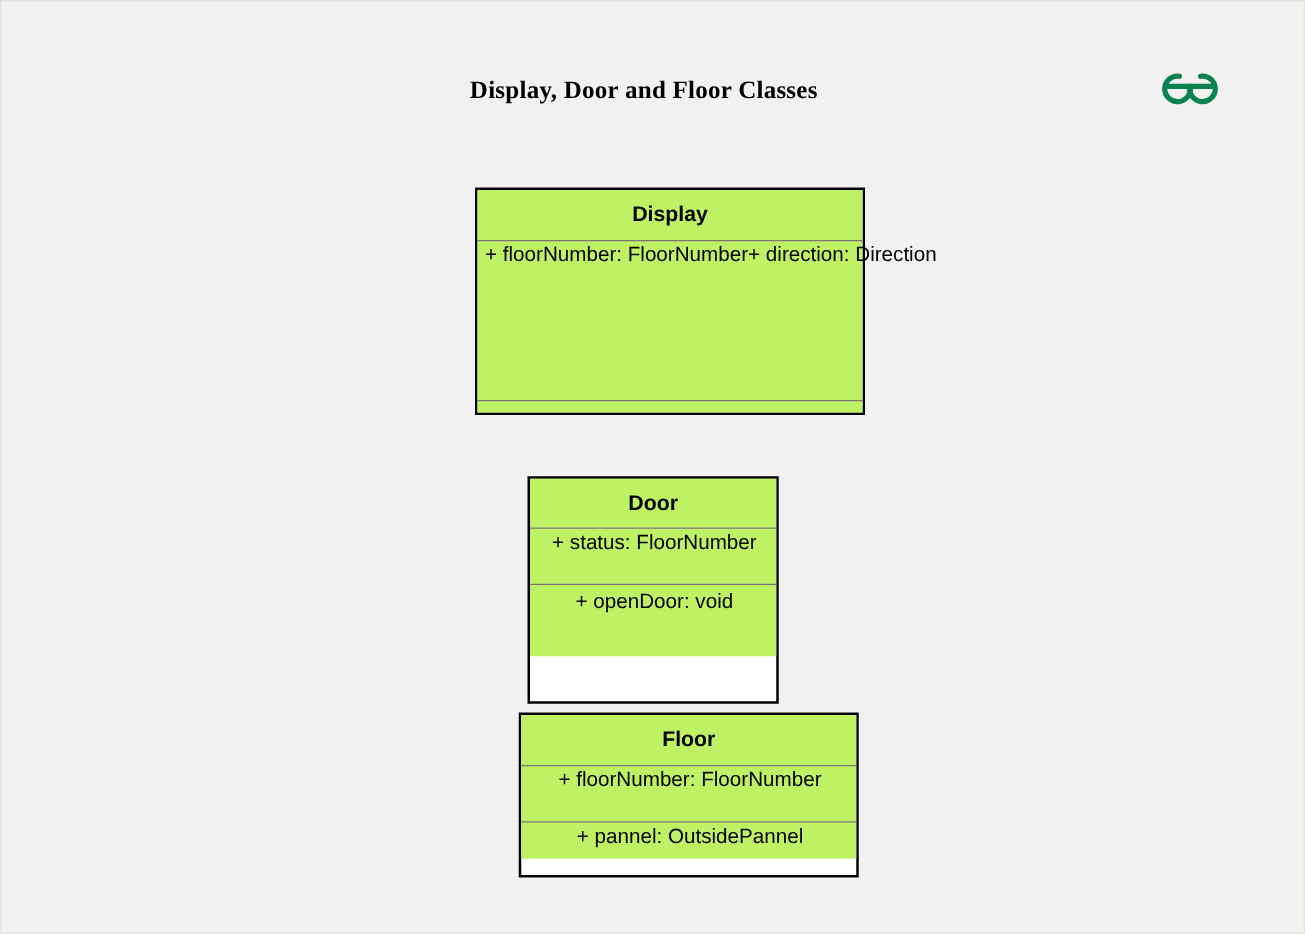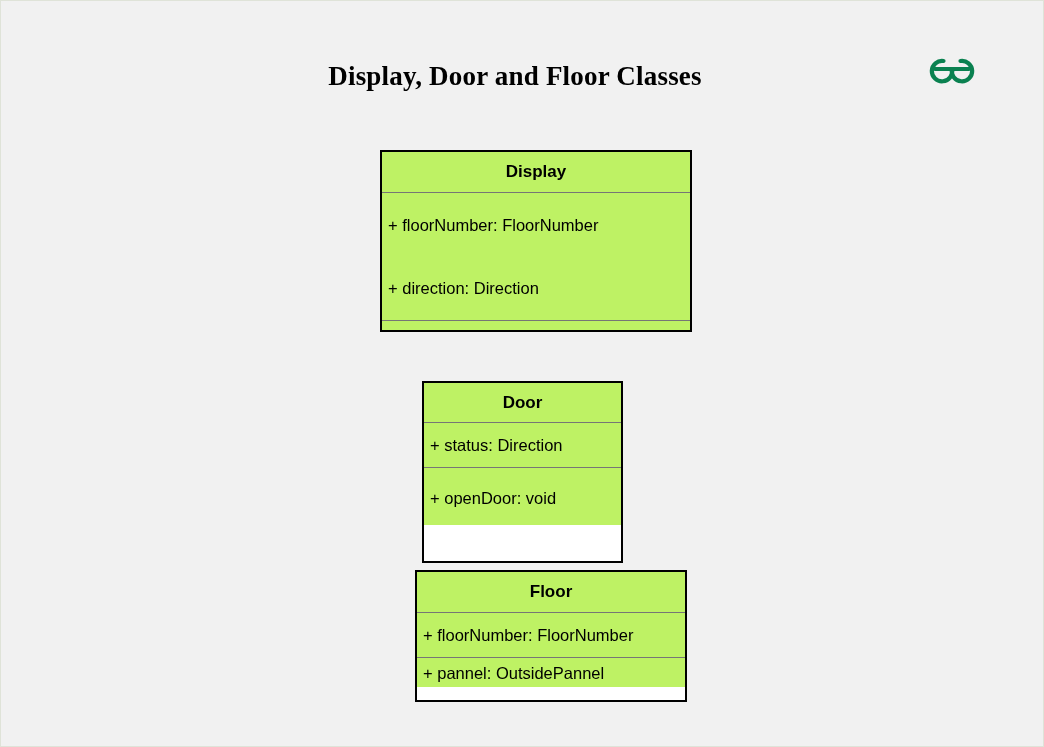--- a/index.html
+++ b/index.html
@@ -26,21 +26,21 @@
 
   
   .page-title {
     position: absolute;
     left: 0;
     top: 60px;
     width: 1028px;
     text-align: center;
     font-family: "Liberation Serif", serif;
     font-weight: bold;
-    font-size: 27px;
+    font-size: 20px;
     letter-spacing: 0.2px;
     color: #000000;
     white-space: nowrap;
   }
 
   
   .logo {
     position: absolute;
     left: 920px;
     top: 50px;
@@ -67,21 +67,20 @@
     display: flex;
     align-items: center;
     justify-content: center;
     font-size: 17px;
     font-weight: bold;
     color: #000000;
   }
   .uml-attrs {
     padding: 0 4px 0 6px;
     display: flex;
-    flex-direction: column;
     justify-content: center;
   }
   .uml-row {
     font-size: 16.5px;
     color: #000000;
     line-height: 22px;
     white-space: nowrap;
   }
   .spaced .uml-row { margin: 0; }
   .spaced { justify-content: space-around; }
@@ -128,21 +127,21 @@
       <div class="uml-row">+ direction: Direction</div>
     </div>
     <div class="uml-compartment uml-attrs" id="display-methods">
       <div class="empty-compartment"></div>
     </div>
   </div>
 
   <div class="uml-class" id="class-door">
     <div class="uml-compartment uml-header" id="door-header">Door</div>
     <div class="uml-compartment uml-attrs" id="door-attrs">
-      <div class="uml-row">+ status: Direction</div>
+      <div class="uml-row">+ status: FloorNumber</div>
     </div>
     <div class="uml-compartment uml-attrs" id="door-methods">
       <div class="uml-row">+ openDoor: void</div>
     </div>
   </div>
 
   <div class="uml-class" id="class-floor">
     <div class="uml-compartment uml-header" id="floor-header">Floor</div>
     <div class="uml-compartment uml-attrs" id="floor-attrs">
       <div class="uml-row">+ floorNumber: FloorNumber</div>

